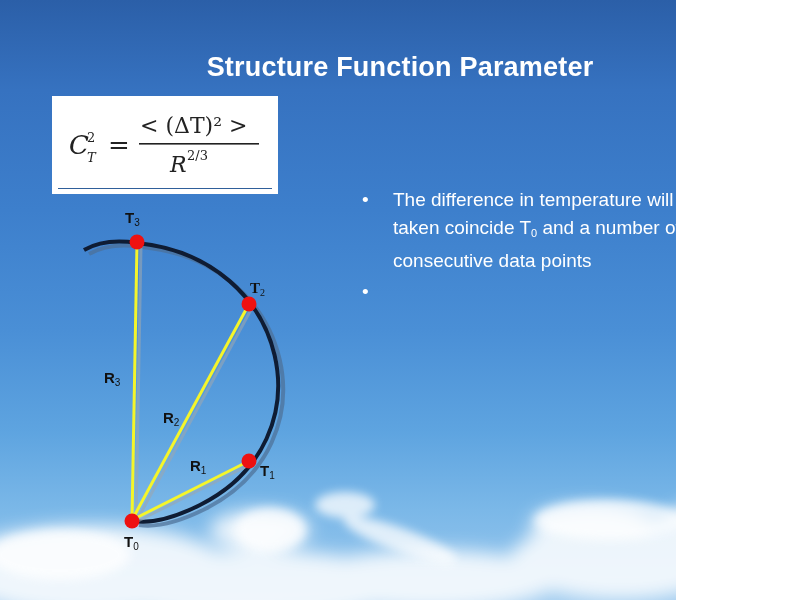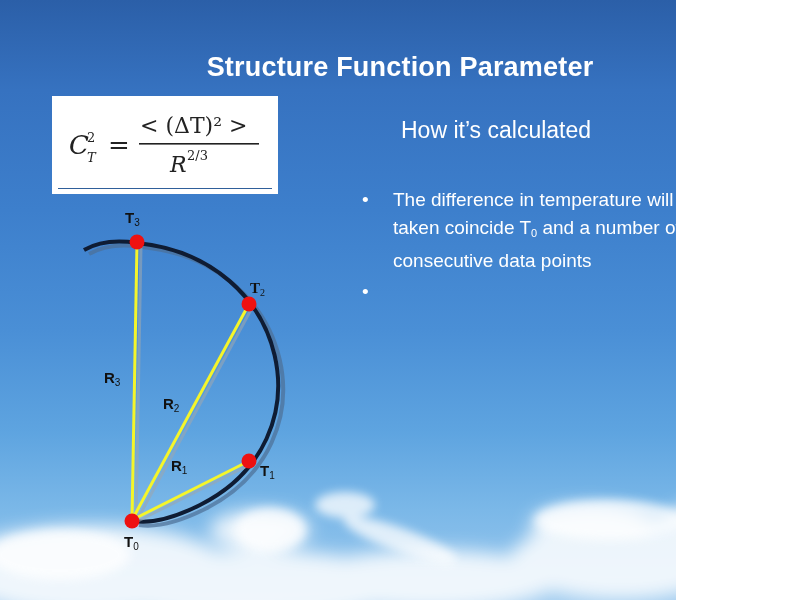--- a/index.html
+++ b/index.html
@@ -65,21 +65,20 @@
         <text x="56" y="58" font-size="26">=</text>
         <text x="88" y="37" font-size="22">&lt; (ΔT)² &gt;</text>
         <rect x="87" y="47" width="120" height="1.6" fill="#222"></rect>
         <text x="118" y="76" font-size="22" font-style="italic">R</text>
         <text x="135" y="64" font-size="13">2/3</text>
       </g>
     </svg>
   </div>
   <div class="formula-line"></div>
 
-  <div class="subtitle">How it’s calculated</div>
 
   <div class="bullets">
     <div class="bullet">
       <span class="dot">•</span>
       <span>The difference in temperature will be taken coincide T</span><sub>0</sub><span> and a number of consecutive data points</span>
     </div>
     <div class="bullet">
       <span class="dot">•</span>
     </div>
   </div>
@@ -108,15 +107,15 @@
       <circle cx="249" cy="304" r="7.5"></circle>
       <circle cx="137" cy="242" r="7.5"></circle>
     </g>
   </svg>
 
   <div class="lbl" style="left:125px;top:209px;"><span>T</span><sub>3</sub></div>
   <div class="lbl" style="left:250px;top:280px;font-family:Liberation Serif, serif;"><span>T</span><sub>2</sub></div>
   <div class="lbl" style="left:260px;top:462px;"><span>T</span><sub>1</sub></div>
   <div class="lbl" style="left:124px;top:533px;"><span>T</span><sub>0</sub></div>
   <div class="lbl" style="left:104px;top:369px;"><span>R</span><sub>3</sub></div>
-  <div class="lbl" style="left:163px;top:395px;"><span>R</span><sub>2</sub></div>
-  <div class="lbl" style="left:171px;top:457px;"><span>R</span><sub>1</sub></div>
+  <div class="lbl" style="left:163px;top:409px;"><span>R</span><sub>2</sub></div>
+  <div class="lbl" style="left:190px;top:457px;"><span>R</span><sub>1</sub></div>
 </div>
 
 </body></html>

